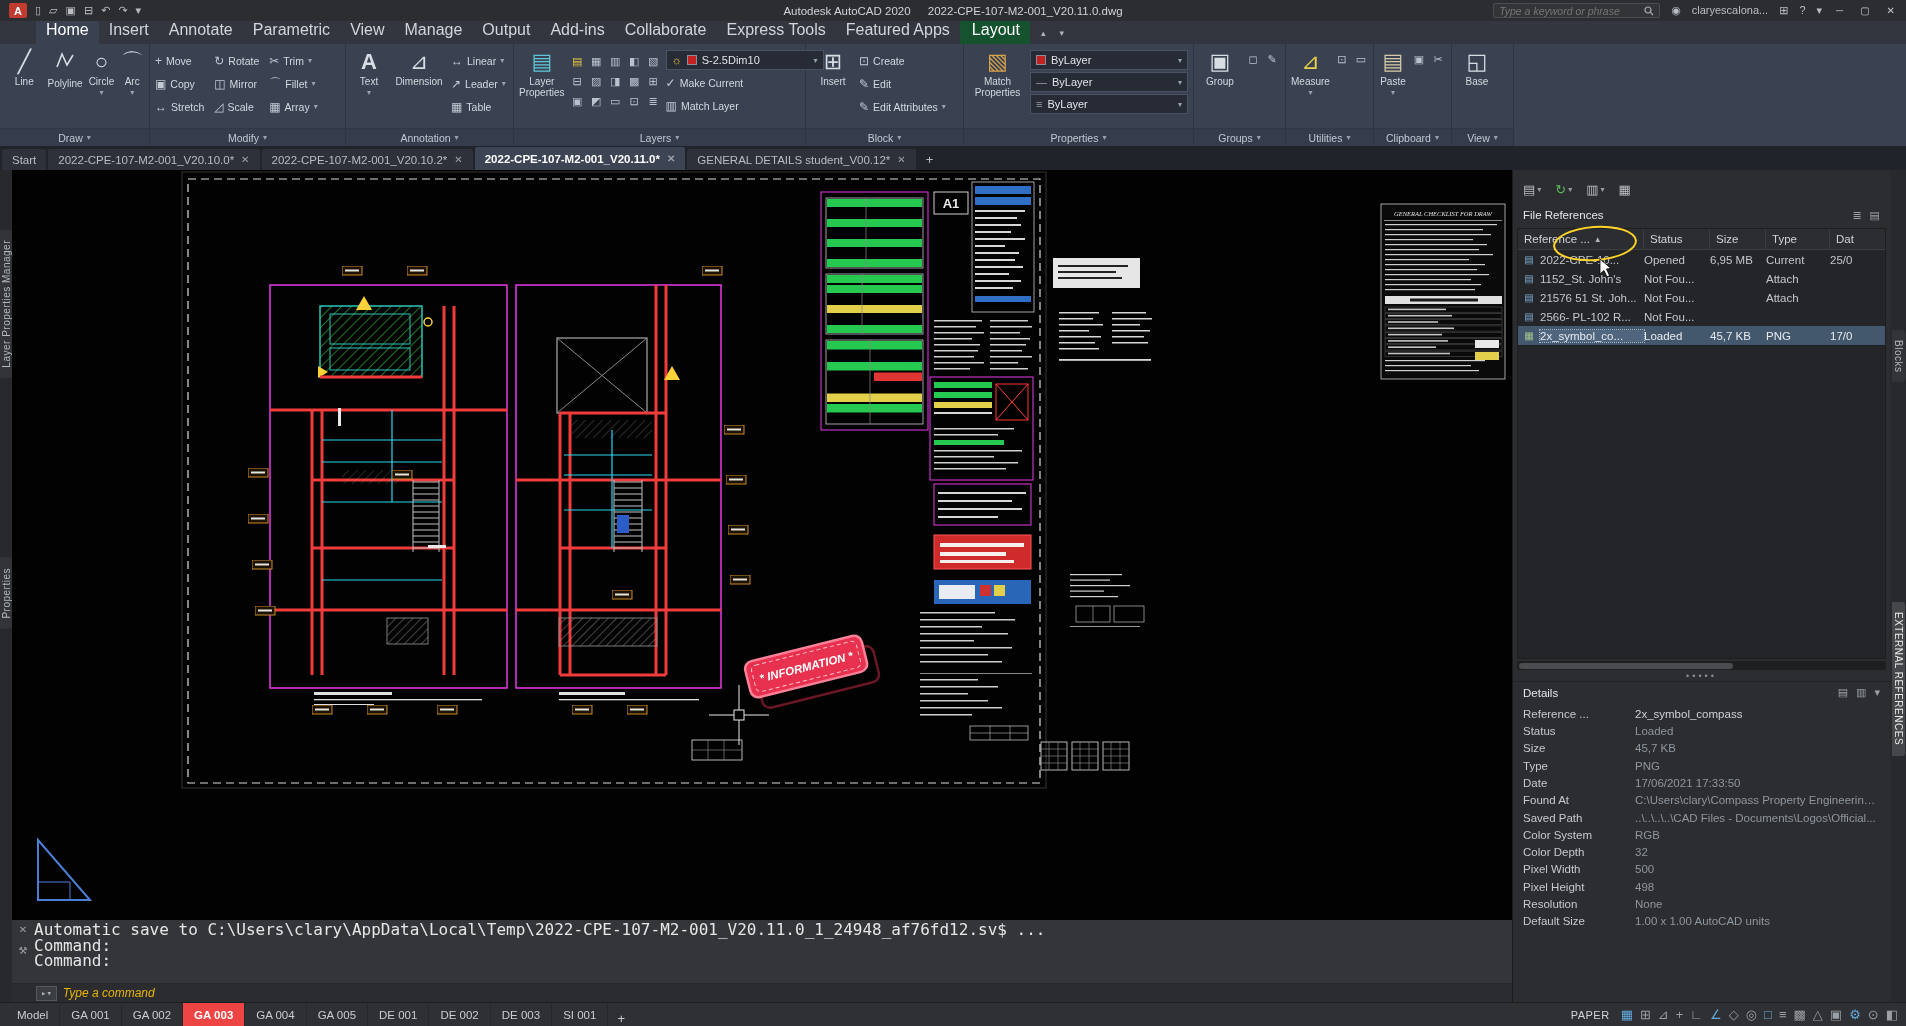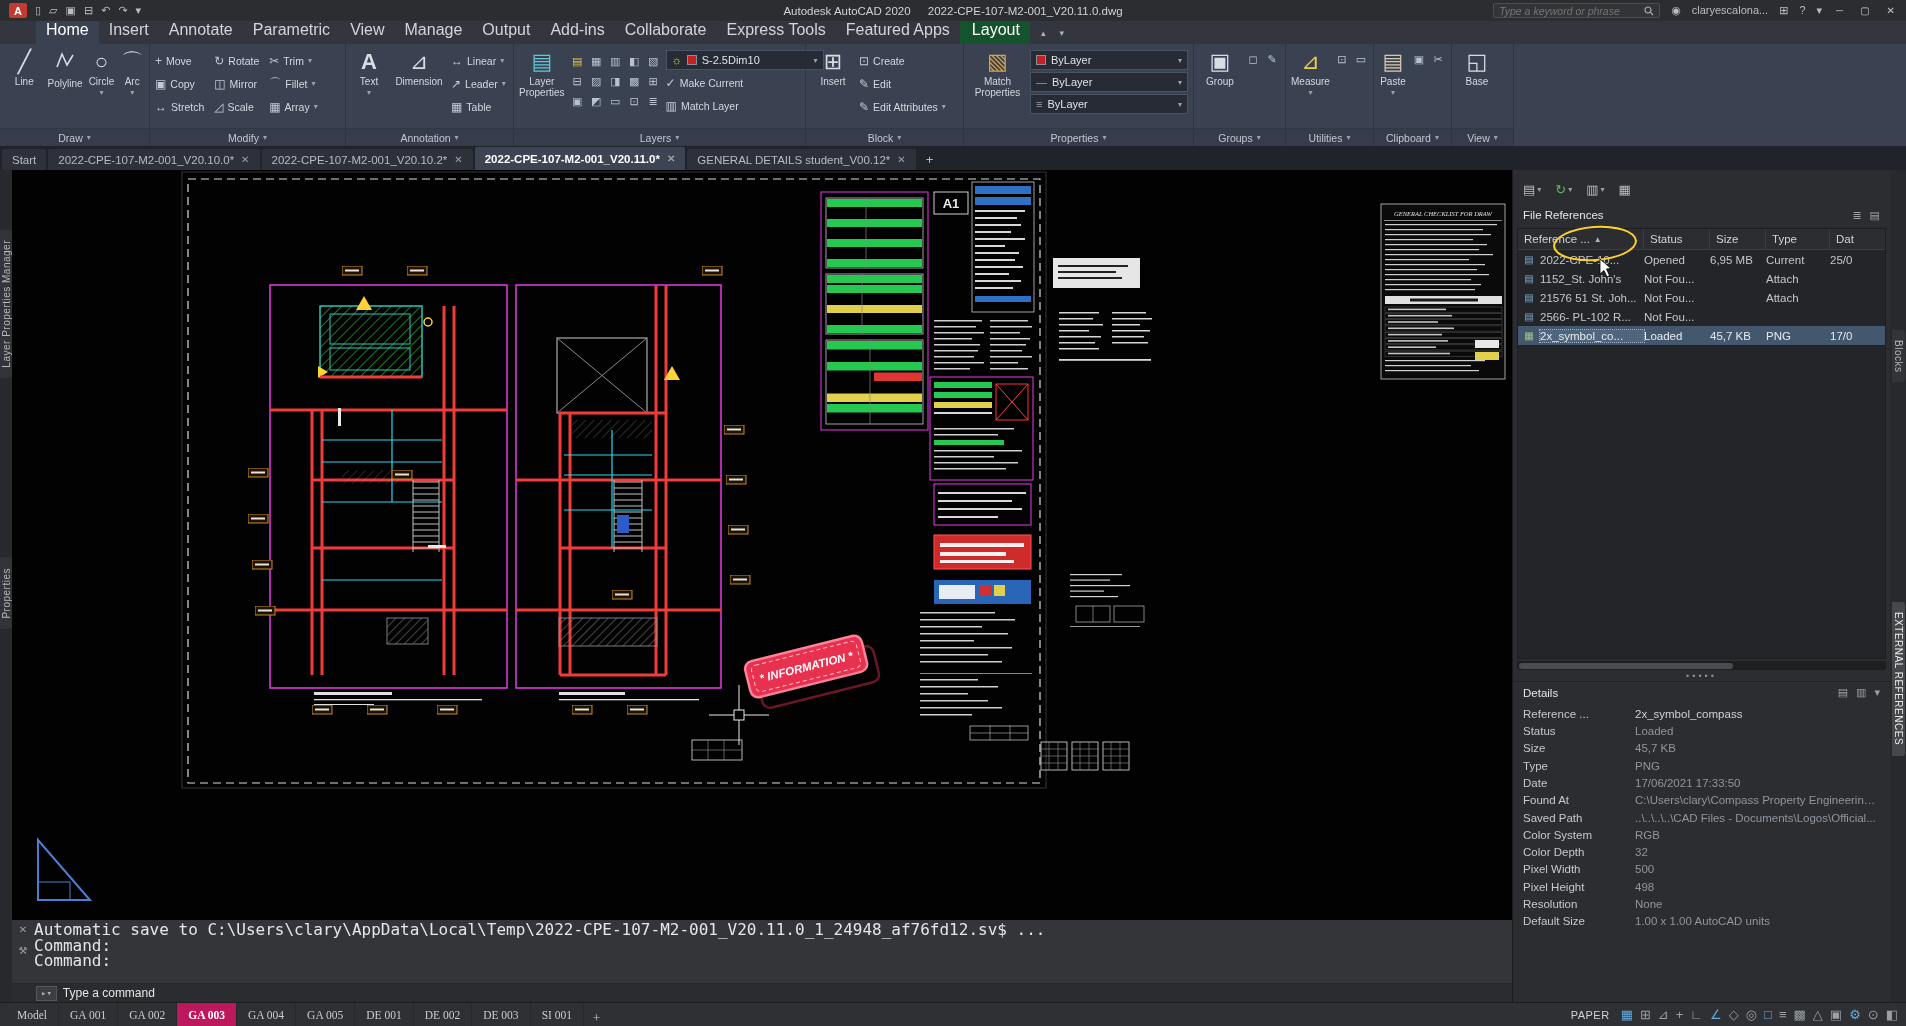--- a/index.html
+++ b/index.html
@@ -77,21 +77,21 @@
 
   
   .command{flex:1;background:#333538;display:flex;flex-direction:column;font-family:"DejaVu Sans Mono",monospace;}
   .chist{flex:1;display:flex;}
   .cgutter{width:22px;display:flex;flex-direction:column;align-items:center;gap:10px;padding-top:4px;
     color:#9aa0a6;font-size:10px;font-family:"Liberation Sans",sans-serif;}
   .clines{flex:1;padding-top:2px;}
   .cline{font-size:16px;line-height:15.5px;color:#e4e6e8;white-space:pre;}
   .cinput{height:19px;background:#2a2c2f;display:flex;align-items:center;gap:6px;padding-left:24px;border-top:1px solid #242628;}
   .cbadge{font-size:9px;color:#aab0b6;background:#3a3d41;border:1px solid #54585e;padding:0 4px;line-height:13px;}
-  .cprompt{font-size:12px;color:#e5e5e5;font-family:"Liberation Sans",sans-serif;}
+  .cprompt{font-size:12px;font-style:italic;color:#eab308;font-family:"Liberation Sans",sans-serif;}
 
   
   .palette{width:378px;flex:0 0 378px;background:#2b2d30;border-left:1px solid #1a1b1d;
     display:flex;flex-direction:column;position:relative;font-size:11.5px;}
   .pal-toolbar{height:32px;display:flex;align-items:center;gap:14px;padding:6px 10px 0;color:#b8bdc3;}
   .ptool{display:flex;align-items:center;gap:2px;font-size:13px;}
   .ptool small{font-size:8px;color:#9aa0a6;}
   .ptool.green{color:#5cb85c;}
   .pal-title{height:26px;display:flex;align-items:center;padding:0 10px;color:#e3e6ea;}
   .pal-title .spacer{flex:1;}
@@ -119,23 +119,23 @@
   .dlabel{color:#c6c9ce;overflow:hidden;white-space:nowrap;}
   .dvalue{color:#8f969e;overflow:hidden;white-space:nowrap;text-overflow:ellipsis;}
   .drow:first-child .dvalue{color:#cdd2d8;}
   .palfill{flex:0 0 70px;}
   .anno-ellipse{position:absolute;left:40px;top:56px;width:84px;height:35px;
     border:2.5px solid #ffd42a;border-radius:50%;transform:rotate(-4deg);pointer-events:none;}
   .pcursor{position:absolute;left:86px;top:88px;pointer-events:none;}
 
   
   .statusbar{height:24px;background:#2e3033;display:flex;align-items:center;flex:0 0 24px;border-top:1px solid #1d1e20;}
-  .ltabs{display:flex;align-items:flex-end;height:100%;padding-left:6px;font-family:Liberation Serif, serif;}
+  .ltabs{display:flex;align-items:flex-end;height:100%;padding-left:6px;}
   .ltab{font-size:11.5px;color:#c9cdd2;padding:0 11px;height:100%;display:flex;align-items:center;border-right:1px solid #26282b;}
-  .ltab.active{background:#be185d;color:#fff;font-weight:bold;}
+  .ltab.active{background:#ef4444;color:#fff;font-weight:bold;}
   .lplus{color:#c9cdd2;font-size:13px;padding:0 9px;}
   .sright{margin-left:auto;display:flex;align-items:center;gap:7px;padding-right:8px;}
   .space-label{font-size:11px;color:#cfd3d7;letter-spacing:.5px;margin-right:4px;}
   .sicon{font-size:13px;color:#9aa0a6;line-height:1;}
   .sicon.blue{color:#62a8dc;}
 </style>
 </head>
 <body>
 
 <div class="app">

